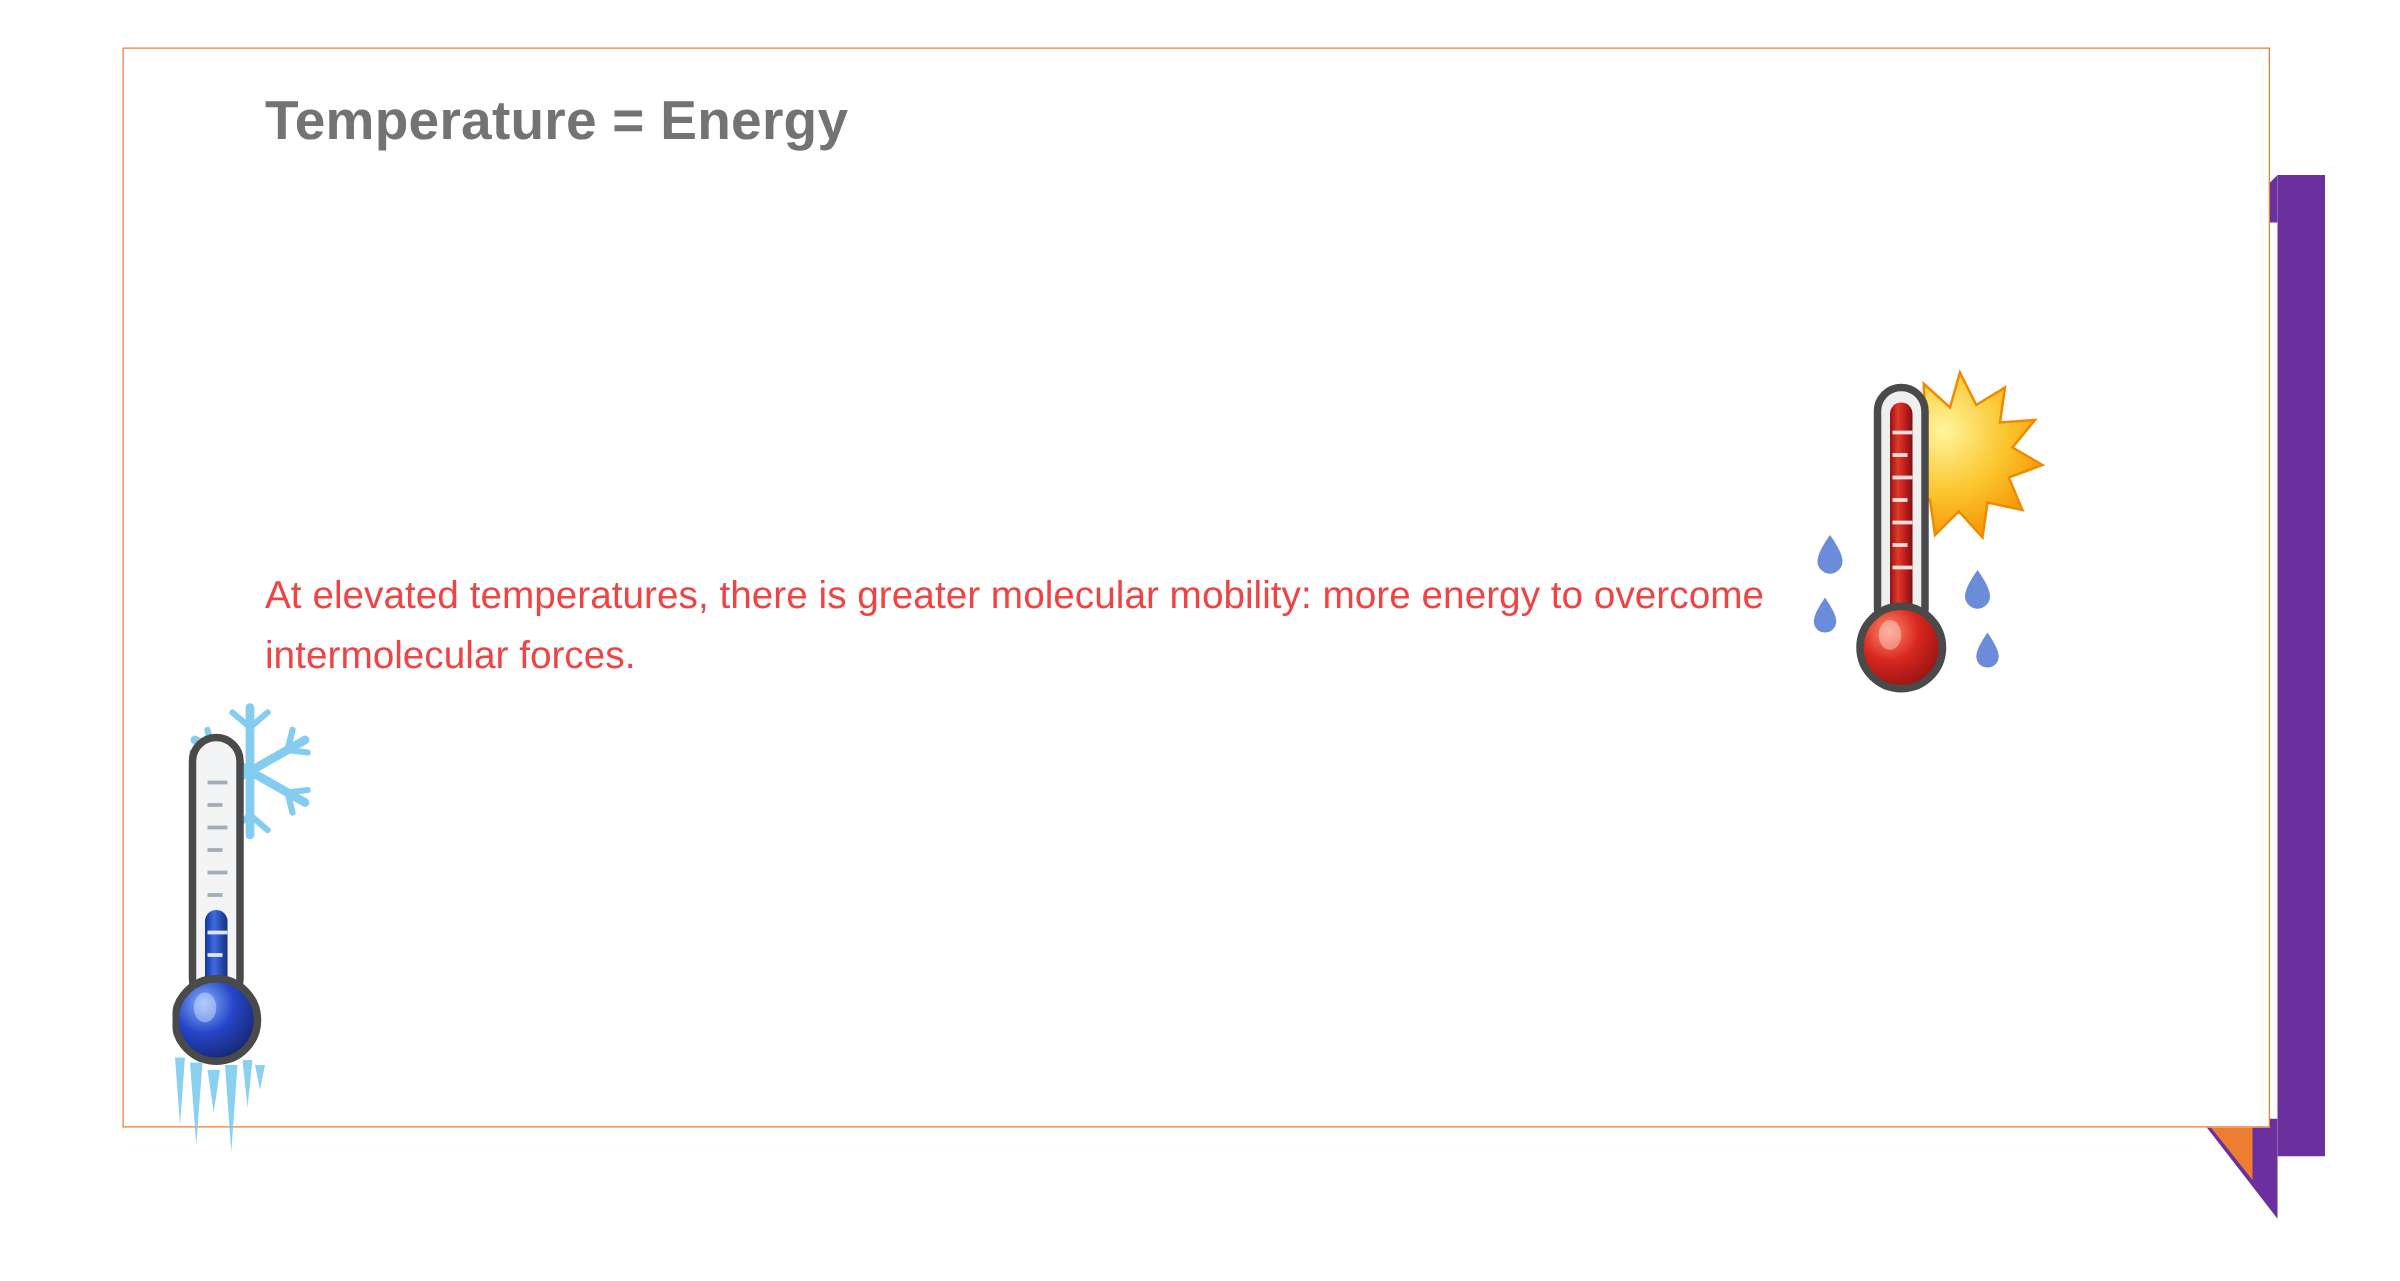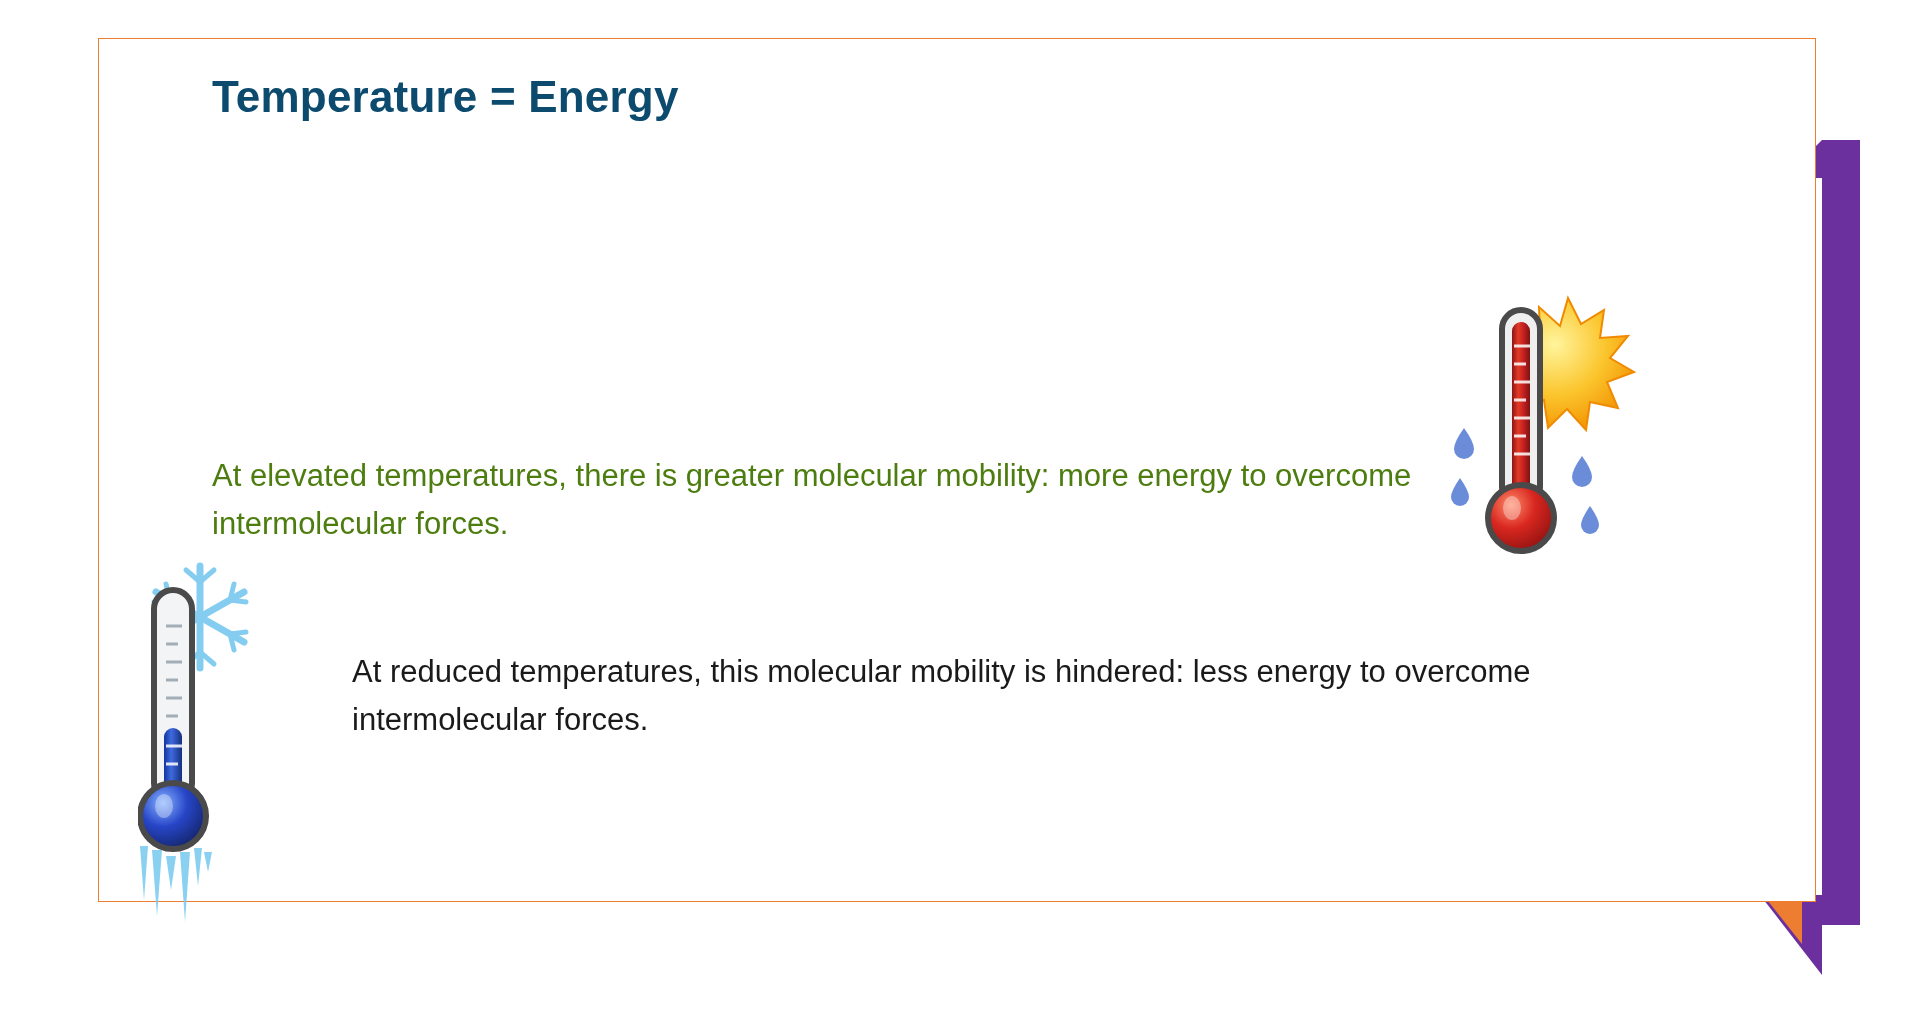--- a/index.html
+++ b/index.html
@@ -69,40 +69,40 @@
     box-sizing: border-box;
   }
 
   
   .title {
     position: absolute;
     left: 212px;
     top: 72px;
     font-size: 44px;
     font-weight: bold;
-    color: #0c4a6e;
+    color: #737373;
     letter-spacing: 0.2px;
   }
   .subtitle {
     position: absolute;
     left: 210px;
     top: 150px;
     width: 1460px;
     font-size: 40px;
     line-height: 1.12;
     color: #1a1a1a;
   }
   .body-hot {
     position: absolute;
     left: 212px;
     top: 452px;
     width: 1250px;
     font-size: 31px;
     line-height: 1.55;
-    color: #4d7c0f;
+    color: #ef4444;
   }
   .body-cold {
     position: absolute;
     left: 352px;
     top: 648px;
     width: 1250px;
     font-size: 31px;
     line-height: 1.55;
     color: #1a1a1a;
   }
@@ -130,21 +130,20 @@
 
   <div class="purple-arrow-top"></div>
   <div class="purple-band"></div>
   <div class="purple-arrow-bottom"></div>
   <div class="orange-arrow"></div>
 
   <div class="content-frame"></div>
 
   <div class="title">Temperature = Energy</div>
   <div class="body-hot">At elevated temperatures, there is greater molecular mobility: more energy to overcome intermolecular forces.</div>
-  <div class="body-cold">At reduced temperatures, this molecular mobility is hindered: less energy to  overcome intermolecular forces.</div>
 
   <div class="hot-thermo">
     <svg width="200" height="300" viewBox="0 0 200 300" xmlns="http://www.w3.org/2000/svg">
       <defs>
         <linearGradient id="hotTube" x1="0" y1="0" x2="1" y2="0">
           <stop offset="0%" stop-color="#8d1414"></stop>
           <stop offset="35%" stop-color="#e23a28"></stop>
           <stop offset="65%" stop-color="#c21f1f"></stop>
           <stop offset="100%" stop-color="#7e1111"></stop>
         </linearGradient>

